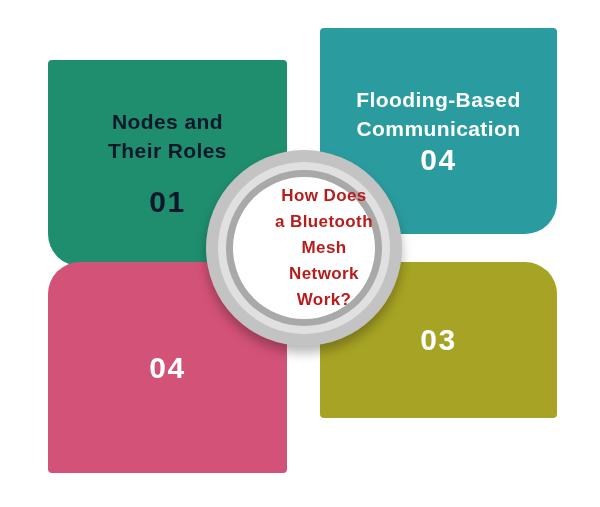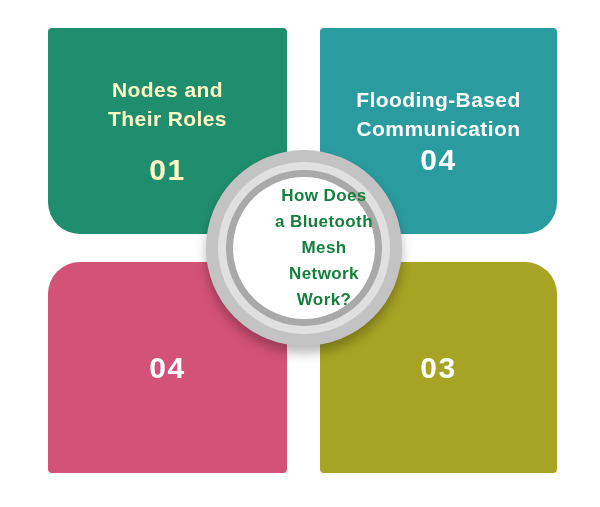--- a/index.html
+++ b/index.html
@@ -18,21 +18,21 @@
     display:flex;
     flex-direction:column;
     align-items:center;
     justify-content:center;
     text-align:center;
     color:#ffffff;
   }
   .card-tl{left:48px;top:28px;width:239px;height:206px;border-radius:4px 4px 4px 32px;gap:20px;}
   .card-tr{left:320px;top:28px;width:237px;height:206px;border-radius:4px 4px 32px 4px;}
   .card-bl{left:48px;top:262px;width:239px;height:211px;border-radius:32px 4px 4px 4px;gap:6px;}
-  .card-br{left:320px;top:262px;width:237px;height:211px;border-radius:4px 32px 4px 4px;gap:22px;}
+  .card-br{left:320px;top:262px;width:237px;height:156px;border-radius:4px 32px 4px 4px;gap:22px;}
 
   .card-title{
     font-size:21px;
     font-weight:700;
     line-height:29px;
     letter-spacing:0.4px;
     white-space:pre-line;
   }
   .card-number{
     font-size:30px;
@@ -61,21 +61,21 @@
     line-height:26px;
     letter-spacing:0.4px;
     white-space:pre-line;
   }
 </style>
 </head>
 <body style="background: rgb(255, 255, 255);">
 
 <div class="canvas">
 
-  <div class="card card-tl" style="background: rgb(31, 142, 110); color: #fef9c3;">
+  <div class="card card-tl" style="background: rgb(31, 142, 110); color: #0f172a; margin-top: 32px;">
     <div class="card-title">Nodes and
 Their Roles</div>
     <div class="card-number">01</div>
   </div>
 
   <div class="card card-tr" style="background: rgb(42, 156, 159); color: rgb(255, 255, 255);">
     <div class="card-title">Flooding-Based
 Communication</div>
     <div class="card-number">04</div>
   </div>
@@ -87,20 +87,20 @@
   <div class="card card-br" style="background: rgb(167, 163, 36); color: rgb(255, 255, 255);">
     <div class="card-number">03</div>
   </div>
 
   <div class="circle-outer" style="background: rgb(195, 195, 195);">
     <div class="circle-band" style="background: rgb(224, 224, 224);">
     </div>
     <div class="circle-ring" style="background: rgb(169, 169, 169);">
     </div>
     <div class="circle-inner" style="background: rgb(255, 255, 255);">
-      <div class="circle-question" style="color: #15803d; margin-left: 40px;">How Does
+      <div class="circle-question" style="color: #b91c1c; margin-left: 40px;">How Does
 a Bluetooth
 Mesh Network
 Work?</div>
     </div>
   </div>
 
 </div>
 
 </body></html>

